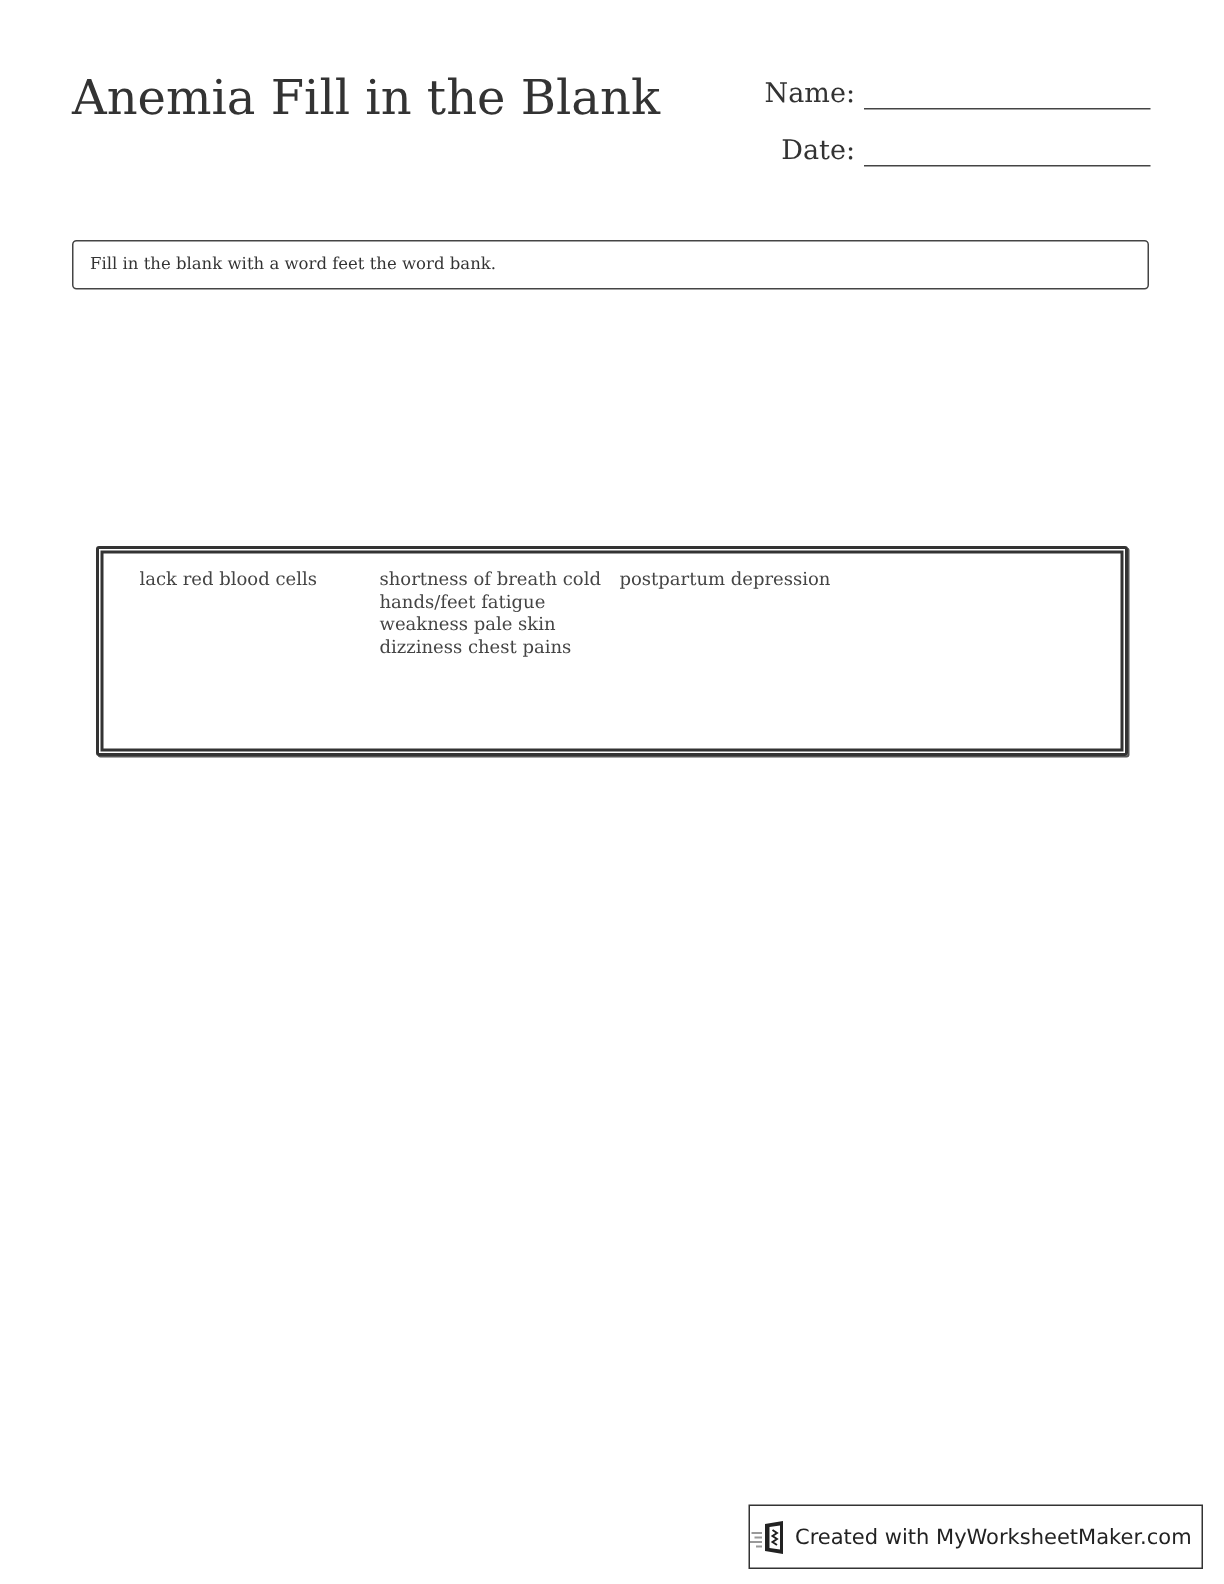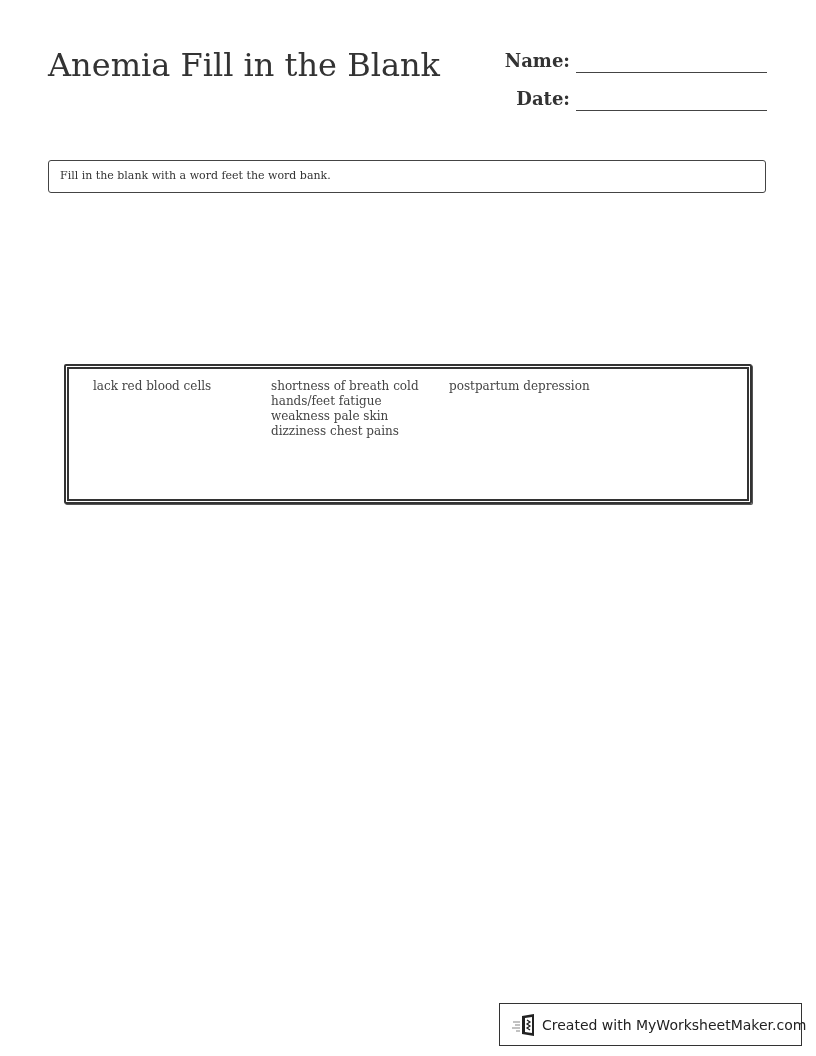--- a/index.html
+++ b/index.html
@@ -24,21 +24,21 @@
       font-weight: normal;
       color: #333333;
       letter-spacing: 0px;
       margin: 0;
       white-space: nowrap;
       text-align: center;
     }
     .field {
       position: absolute;
       display: flex;
-      font-weight: bold;
+      align-items: flex-end;
     }
     .field-label {
       font-family: "DejaVu Serif", serif;
       font-size: 18px;
       color: #333333;
       text-align: right;
       width: 70px;
       margin-right: 6px;
     }
     .field-line {
@@ -73,41 +73,39 @@
       box-sizing: border-box;
       border: 3px double #333333;
       border-width: 5px;
       border-radius: 2px;
       box-shadow: 1px 1px 0 #555;
       padding: 10px 24px 10px 24px;
       display: grid;
       grid-template-columns: 160px 160px 160px 160px;
       grid-auto-rows: min-content;
       row-gap: 10px;
-      gap: 18px;
     }
     .word {
       font-family: "DejaVu Serif", serif;
       font-size: 12px;
       line-height: 15px;
       color: #444444;
       padding-right: 8px;
     }
 
     .footer-badge {
       position: absolute;
       left: 499px;
       top: 1003px;
       width: 303px;
       height: 43px;
       box-sizing: border-box;
       border: 1px solid #333333;
       display: flex;
       align-items: center;
-      padding-left: 12px;
     }
     .footer-icon {
       width: 26px;
       height: 24px;
       margin-right: 4px;
       display: inline-block;
     }
     .footer-text {
       font-family: "DejaVu Sans", sans-serif;
       font-size: 14px;

